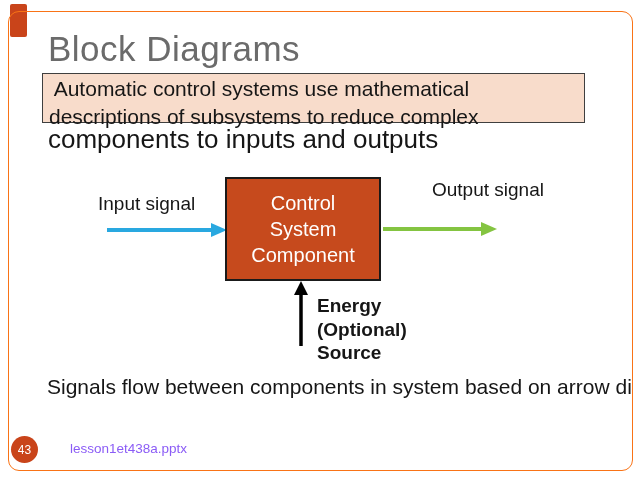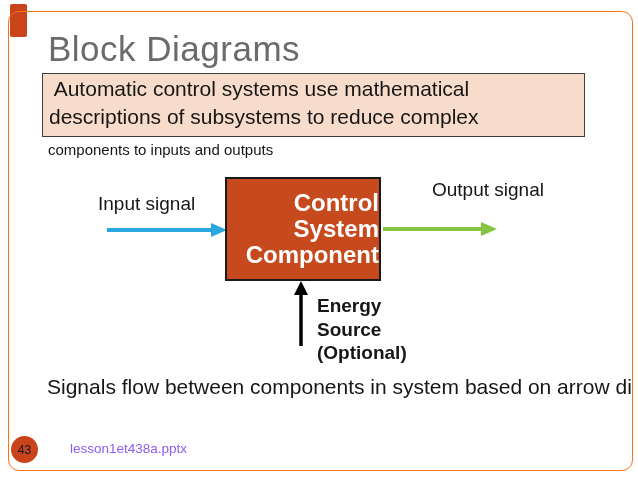--- a/index.html
+++ b/index.html
@@ -17,50 +17,50 @@
     position:absolute;left:8px;top:11px;width:623px;height:458px;
     border:1px solid #f97316;border-radius:11px;overflow:hidden;
   }
   .frame-inner{position:absolute;left:-9px;top:-12px;width:638px;height:478px;}
   .slide-title{
     position:absolute;left:48px;top:27px;
     font-size:35px;line-height:44px;color:#6b6b6b;letter-spacing:.5px;
     white-space:nowrap;
   }
   .highlight-box{
-    position:absolute;left:42px;top:73px;width:543px;height:64px;
+    position:absolute;left:42px;top:73px;width:543px;height:50px;
     border:1px solid #3f3f3f;box-sizing:border-box;
   }
   .hl-line{
     position:relative;display:block;padding-left:6px;
     font-size:21px;line-height:27px;white-space:pre;margin-top:1px;
   }
   .body-line3{
-    position:absolute;left:48px;top:136px;
-    font-size:15px;line-height:27px;white-space:nowrap;
+    position:absolute;left:48px;top:126px;
+    font-size:26px;line-height:27px;white-space:nowrap;
   }
   .control-block{
     position:absolute;left:225px;top:177px;width:156px;height:104px;
     border:2px solid #1a1a1a;box-sizing:border-box;
-    display:flex;flex-direction:column;justify-content:center;align-items:flex-end;
-    color:#ffffff;font-size:24px;line-height:26px;text-align:center;font-weight:bold;
+    display:flex;flex-direction:column;justify-content:center;align-items:center;
+    color:#ffffff;font-size:20px;line-height:26px;text-align:center;
   }
   .label{position:absolute;font-size:19px;line-height:26px;white-space:nowrap;}
   .input-label{left:98px;top:191px;}
   .output-label{left:432px;top:177px;}
   .energy-label{left:317px;top:294px;line-height:23.5px;font-weight:bold;}
   .arrow-svg{position:absolute;display:block;}
   .footer-sentence{
     position:absolute;left:47px;top:374px;
     font-size:21px;line-height:26px;white-space:nowrap;
   }
   .page-badge{
     position:absolute;left:11px;top:436px;width:27px;height:27px;
     border-radius:50%;display:flex;align-items:center;justify-content:center;
-    color:#0f172a;font-size:12px;
+    color:#ffffff;font-size:12px;
   }
   .file-name{
     position:absolute;left:70px;top:441px;
     font-size:13.5px;line-height:16px;color:#8b5cf6;white-space:nowrap;
   }
 </style>
 </head>
 <body>
 
 <div class="accent-bar" style="background: rgb(201, 68, 26);"></div>
@@ -96,22 +96,22 @@
       <polygon points="98,1 114,8 98,15" fill="#84c441"></polygon>
     </svg>
 
     <svg class="arrow-svg" style="left:292px;top:280px" width="18" height="68" viewBox="0 0 18 68">
       <line x1="9" y1="66" x2="9" y2="12" stroke-width="3.5" stroke="#000000"></line>
       <polygon points="2,15 9,1 16,15" fill="#000000"></polygon>
     </svg>
 
     <div class="label energy-label">
       <div>Energy</div>
+      <div>(Optional)</div>
       <div>Source</div>
-      <div>(Optional)</div>
     </div>
 
     <div class="footer-sentence">Signals flow between components in system based on arrow di</div>
 
     <div class="page-badge" style="background: rgb(201, 68, 26);">
       <span>43</span>
     </div>
     <div class="file-name">lesson1et438a.pptx</div>
 
   </div>

